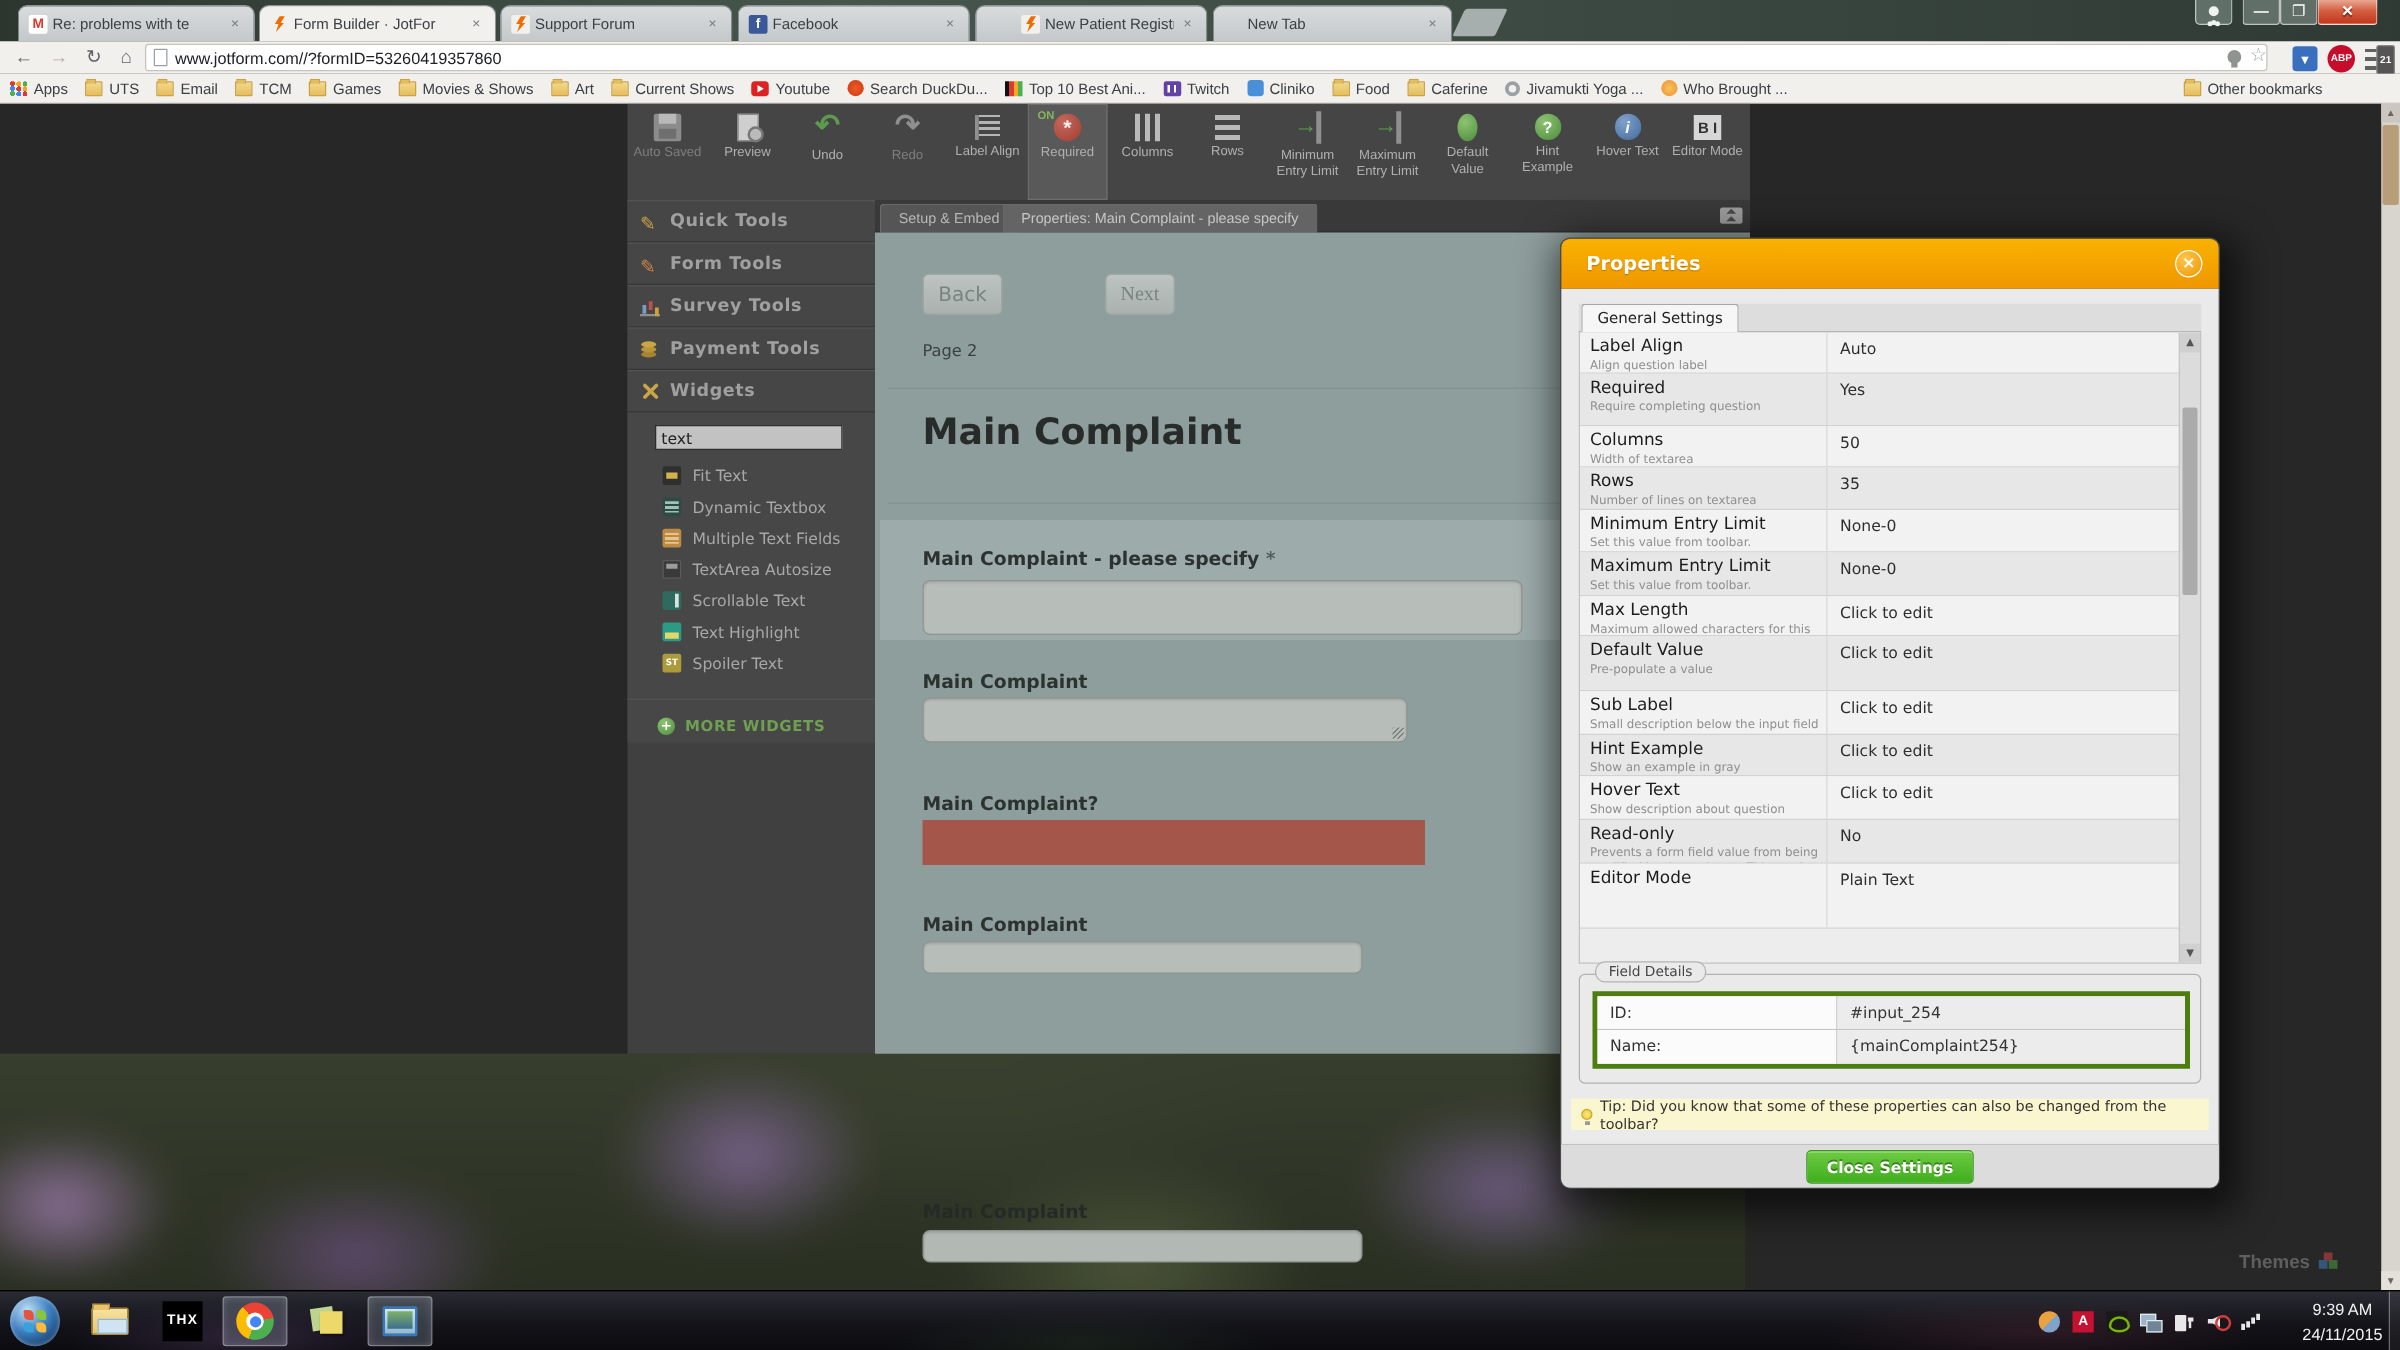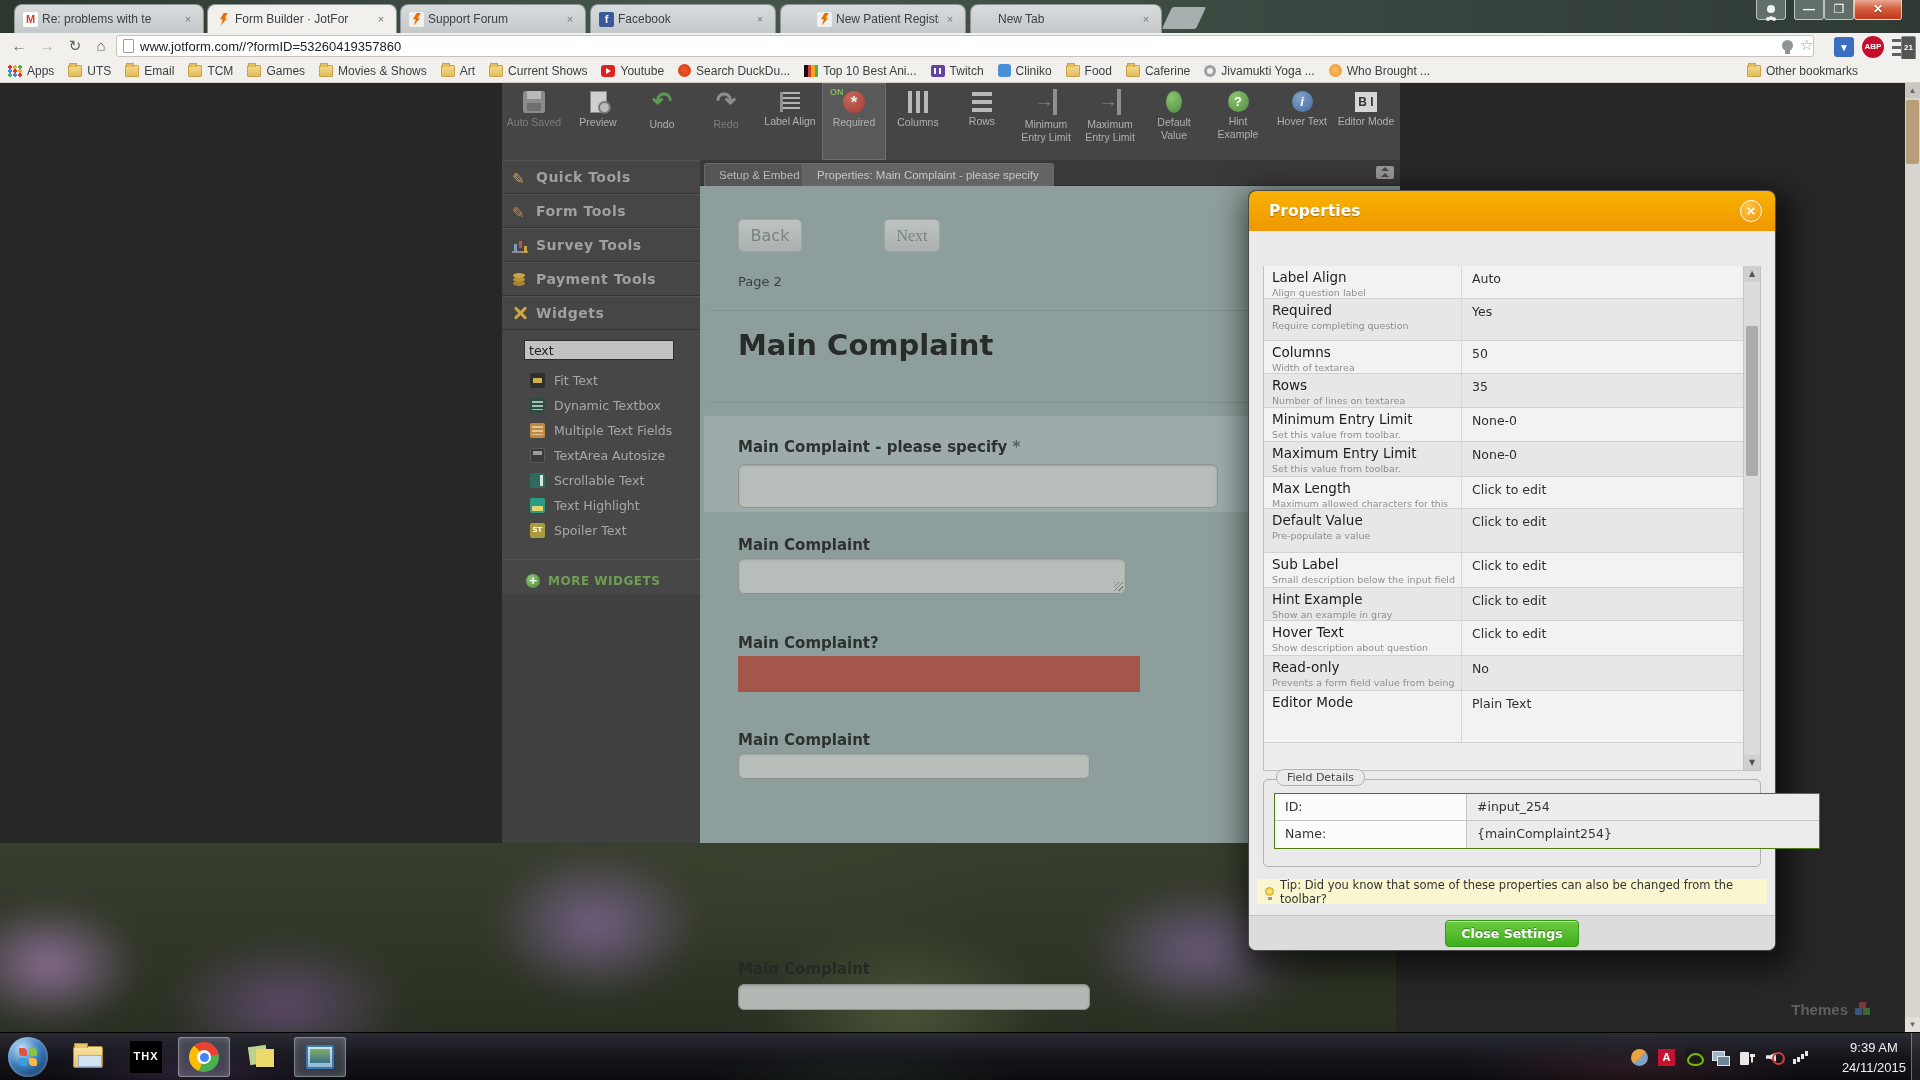--- a/index.html
+++ b/index.html
@@ -232,21 +232,21 @@
   .prop-row:nth-of-type(11){height:35px;} .prop-row:nth-of-type(12){height:35px;}
   .prop-row:nth-of-type(13){height:52px;} .prop-row:nth-of-type(14){height:40px;}
   .d-scroll{position:absolute;right:0;top:0;width:17px;height:505px;background:#dcdcdc;border-left:1px solid #c6c6c6;}
   .ds-up,.ds-down{position:absolute;left:0;width:16px;height:16px;background:#d0d0d0;color:#555;font-size:8px;text-align:center;line-height:16px;}
   .ds-up{top:0;} .ds-up::before{content:"▲";}
   .ds-down{bottom:0;} .ds-down::before{content:"▼";}
   .ds-thumb{position:absolute;left:2px;top:60px;width:12px;height:150px;background:#ababab;border-radius:2px;}
   .fieldset{position:absolute;left:14px;top:548px;width:498px;height:88px;border:1px solid #b2b2b2;border-radius:5px;}
   .fs-legend{position:absolute;left:12px;top:-11px;background:#eaeaea;border:1px solid #b2b2b2;border-radius:8px;
     padding:1px 10px;font-size:11px;color:#444;}
-  .fs-table{position:absolute;left:10px;top:13px;width:546px;border:1px solid #4d7c0f;}
+  .fs-table{position:absolute;left:10px;top:13px;width:478px;border:4px solid #4d7c0f;}
   .fs-row{display:flex;height:27px;border-bottom:1px solid #c5c5c5;}
   .fs-row:last-child{border-bottom:none;}
   .fs-key{width:192px;background:#fbfbfb;border-right:1px solid #c5c5c5;font-size:12.5px;color:#333;padding:5px 0 0 10px;}
   .fs-val{flex:1;background:#ececec;font-size:12.5px;color:#333;padding:5px 0 0 10px;}
   .d-tip{position:absolute;left:8px;top:648px;width:510px;height:25px;background:#faf6cf;display:flex;align-items:center;gap:6px;padding:0 8px;}
   .tip-bulb{width:9px;height:9px;border-radius:50%;background:radial-gradient(#fde98a,#e8c52e);border:1px solid #c9a82a;position:relative;flex:none;}
   .tip-bulb::after{content:"";position:absolute;left:2px;top:9px;width:4px;height:3px;background:#9a9a9a;}
   .tip-text{font-size:11.5px;color:#333;}
   .d-footer{position:absolute;left:0;top:684px;width:526px;height:35px;background:#dcdcdc;border-top:1px solid #c2c2c2;
     border-radius:0 0 7px 7px;display:flex;justify-content:center;align-items:center;}
@@ -630,20 +630,23 @@
       <span class="th-label">Themes</span>
       <span class="cube-ico"></span>
     </div>
 
     <div class="dialog">
       <div class="d-title">
         <span class="d-text">Properties</span>
       </div>
       <div class="d-close"></div>
       <div class="d-body">
+        <div class="d-tabstrip">
+          <div class="d-tab">General Settings</div>
+        </div>
         <div class="prop-table">
           <div>
 
           <div class="prop-row">
                 <div class="pr-left">
                   <div class="pr-label">Label Align</div>
                   <div class="pr-desc">Align question label</div>
                 </div>
                 <div class="pr-value">Auto</div>
               </div>

